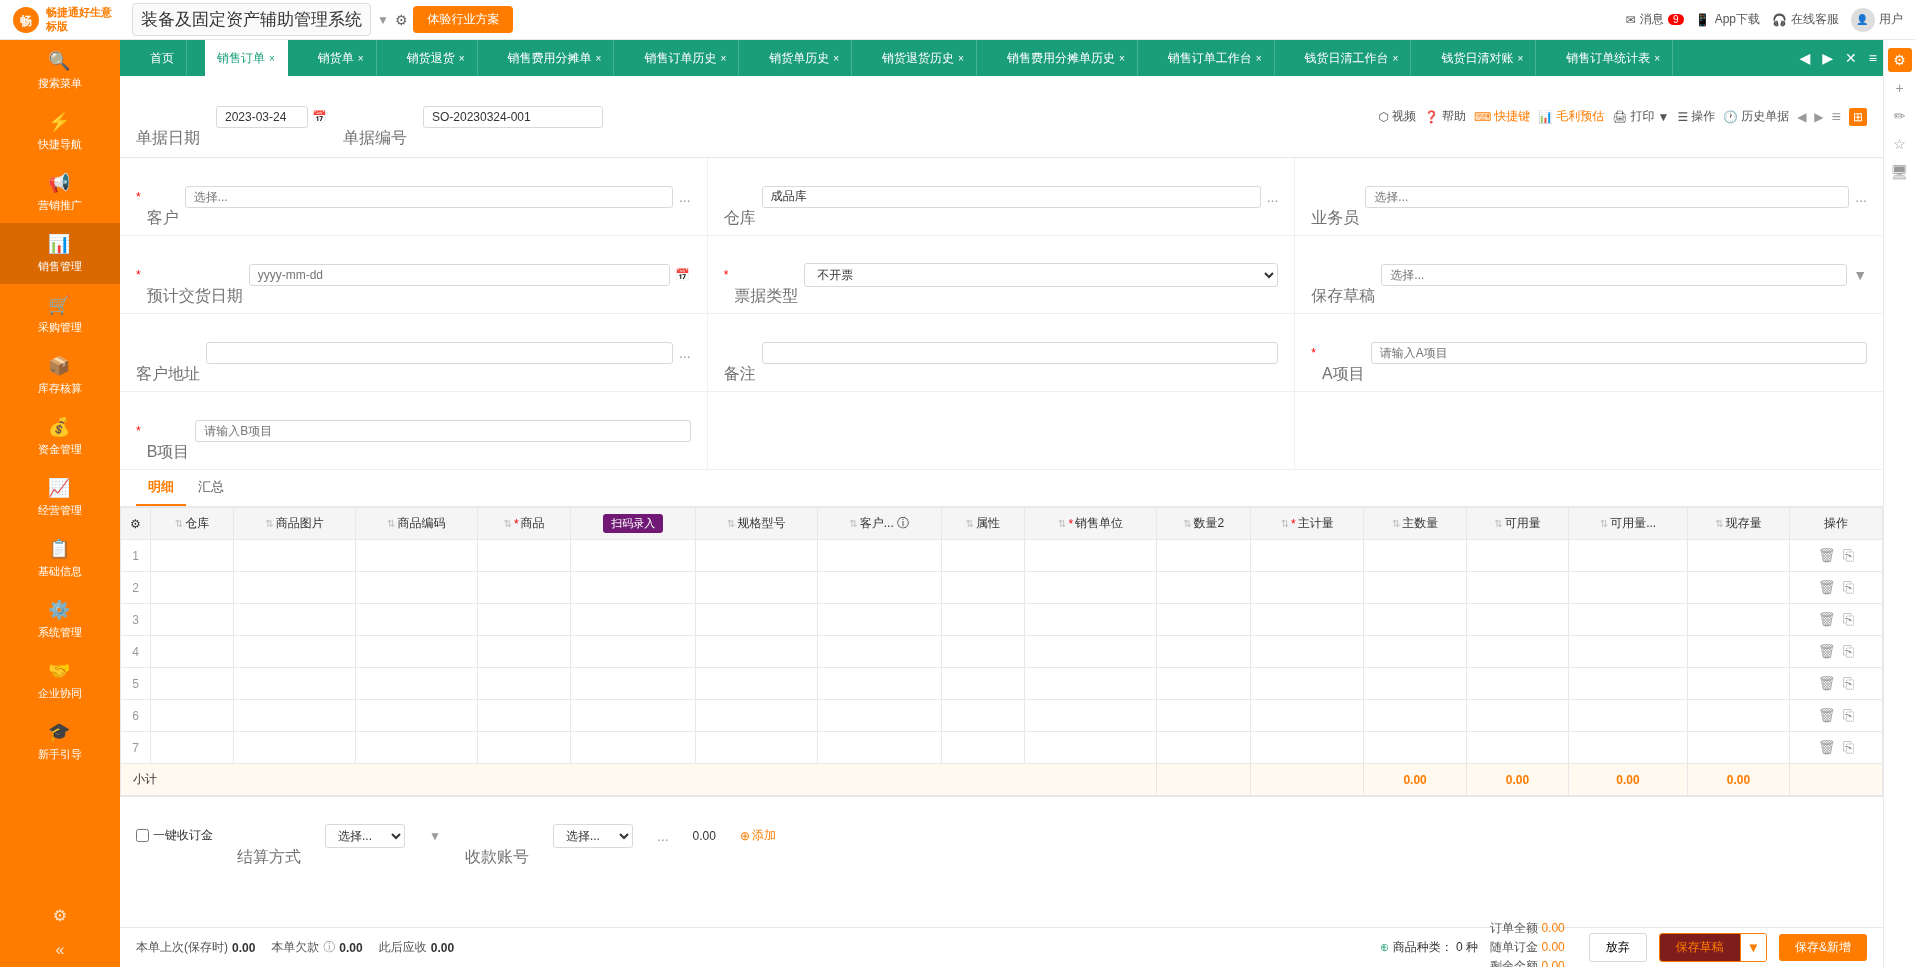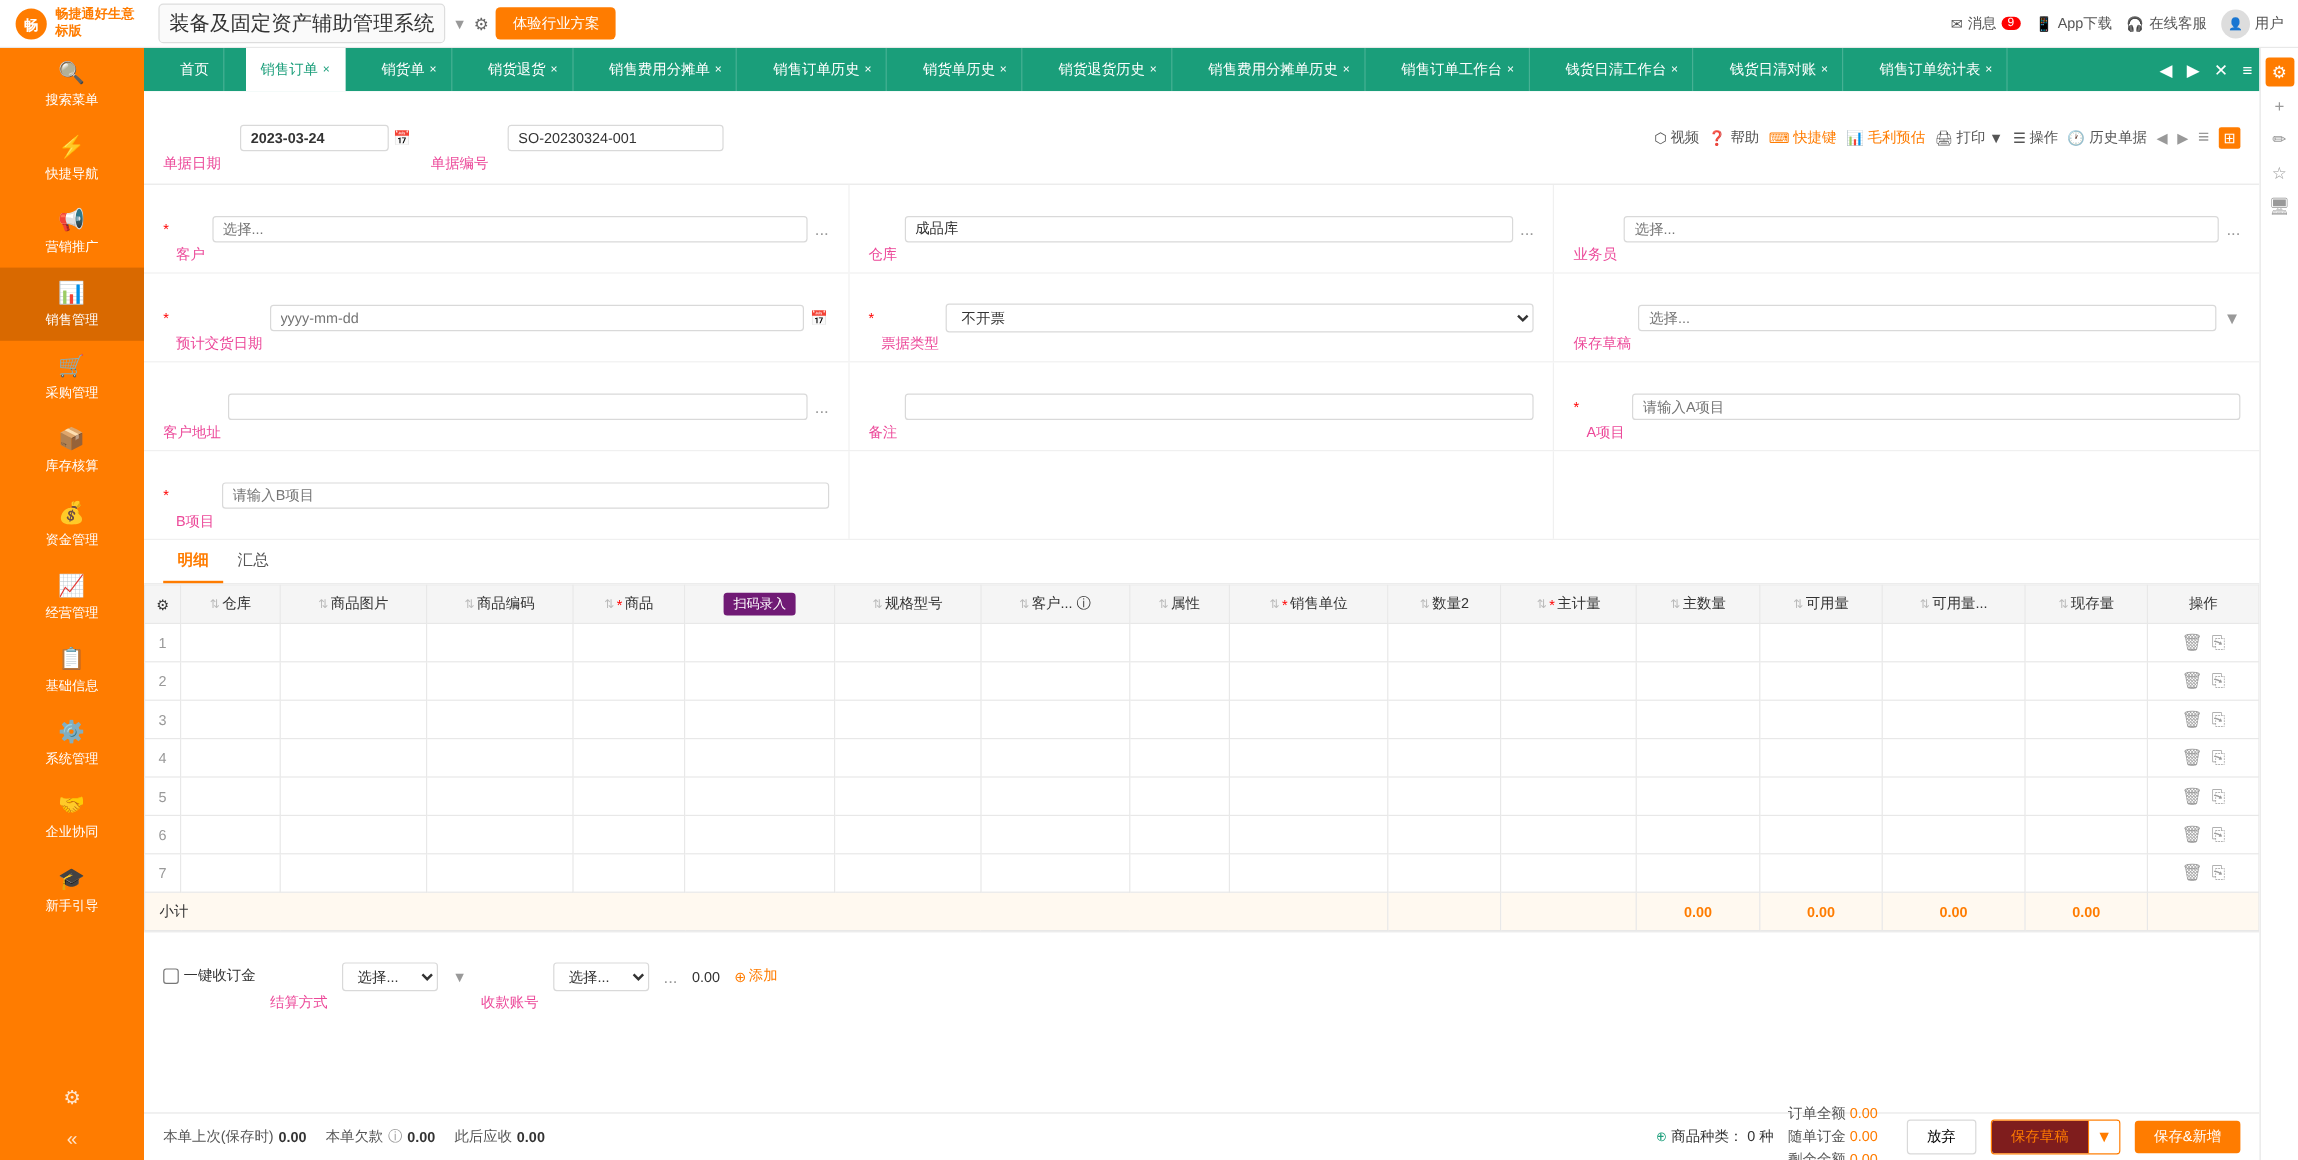--- a/index.html
+++ b/index.html
@@ -31,21 +31,21 @@
     .sidebar-item { display: flex; flex-direction: column; align-items: center; padding: 10px 4px; cursor: pointer; color: #fff; gap: 4px; font-size: 11px; }
     .sidebar-item:hover, .sidebar-item.active { background: rgba(0,0,0,0.15); }
     .sidebar-icon { font-size: 18px; }
 
     
     .tab-item { padding: 0 12px; height: 36px; display: flex; align-items: center; color: #fff; cursor: pointer; font-size: 12px; white-space: nowrap; border-right: 1px solid rgba(255,255,255,0.2); gap: 4px; margin-left: 18px; }
     .tab-item.active { background: #fff; color: #1a9e7a; }
     .tab-close { font-size: 10px; color: inherit; cursor: pointer; }
     .tab-nav-btn { padding: 0 6px; color: #fff; cursor: pointer; font-size: 14px; display: flex; align-items: center; height: 36px; }
     .tab-bar-right { margin-left: auto; display: flex; align-items: center; }
-    .form-label { color: #ec4899; font-size: 12px; white-space: nowrap; margin-top: 44px; }
+    .form-label { color: #737373; font-size: 16px; white-space: nowrap; margin-top: 44px; }
     .form-input { border: 1px solid #d9d9d9; border-radius: 3px; padding: 3px 8px; font-size: 12px; color: #333; background: #fff; outline: none; }
     .form-select { border: 1px solid #d9d9d9; border-radius: 3px; padding: 3px 8px; font-size: 12px; color: #333; background: #fff; outline: none; cursor: pointer; }
     .ellipsis-btn { color: #999; cursor: pointer; font-size: 14px; }
 
     
     .detail-tabs { display: flex; align-items: center; padding: 0 16px; border-bottom: 1px solid #e8e8e8; }
     .detail-tab { padding: 8px 12px; cursor: pointer; color: #555; font-size: 13px; border-bottom: 2px solid transparent; }
     .detail-tab.active { color: #ff7c00; border-bottom-color: #ff7c00; font-weight: bold; }
 
     
@@ -57,21 +57,21 @@
     .action-btn { background: none; border: none; cursor: pointer; color: #999; font-size: 14px; padding: 2px; }
 
     
     .summary-row td { background: #fff9f0; font-weight: bold; color: #ff7c00; }
     .summary-label { color: #333; font-weight: normal; }
 
     
     .table-scroll { overflow-x: auto; }
 
     
-    .bottom-area { border-top: 1px solid #e8e8e8; padding: 6px 16px; display: flex; align-items: center; gap: 12px; }
+    .bottom-area { border-top: 1px solid #e8e8e8; padding: 6px 16px; display: flex; align-items: center; gap: 24px; }
     .checkbox-label { display: flex; align-items: center; gap: 4px; cursor: pointer; }
     .add-link { color: #ff7c00; cursor: pointer; display: flex; align-items: center; gap: 2px; }
 
     
     .footer { height: 40px; background: #fff; border-top: 1px solid #e8e8e8; display: flex; align-items: center; padding: 0 16px; gap: 16px; flex-shrink: 0; }
     .footer-stat { display: flex; align-items: center; gap: 4px; font-size: 12px; color: #555; }
     .footer-stat span.val { color: #333; font-weight: bold; }
     .order-summary { display: flex; flex-direction: column; align-items: flex-end; gap: 2px; padding-right: 12px; font-size: 12px; color: #555; }
     .order-summary .highlight { color: #ff7c00; }
     .btn-discard { border: 1px solid #d9d9d9; background: #fff; padding: 5px 16px; border-radius: 3px; cursor: pointer; font-size: 12px; }
@@ -254,21 +254,21 @@
           <div class="tab-nav-btn">✕</div>
           <div class="tab-nav-btn">≡</div>
         </div>
       </div>
 
       <div class="page-content">
 
         <div style="display:flex; align-items:center; padding:8px 16px; border-bottom:1px solid #e8e8e8; gap:16px;">
           <span class="form-label">单据日期</span>
           <span style="display:flex;align-items:center;gap:4px;">
-            <input class="form-input" value="2023-03-24" style="width: 124px; font-weight: bold;" readonly="">
+            <input class="form-input" value="2023-03-24" style="width: 92px;" readonly="">
             <span style="color:#999;cursor:pointer;">📅</span>
           </span>
           <span class="form-label">单据编号</span>
           <input class="form-input" style="width: 180px;" value="SO-20230324-001">
           <div class="header-actions">
             <span class="hdr-btn">⬡ <span>视频</span></span>
             <span class="hdr-btn">❓ <span>帮助</span></span>
             <span class="hdr-btn text-orange">⌨ <span>快捷键</span></span>
             <span class="hdr-btn text-orange">📊 <span>毛利预估</span></span>
             <span class="hdr-btn">🖨 <span>打印</span> ▼</span>

